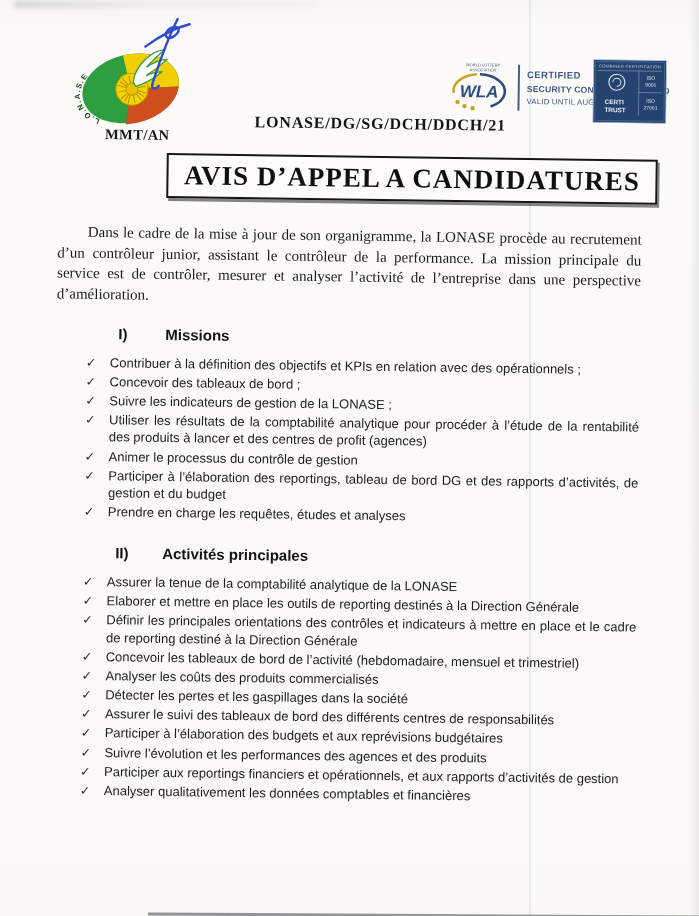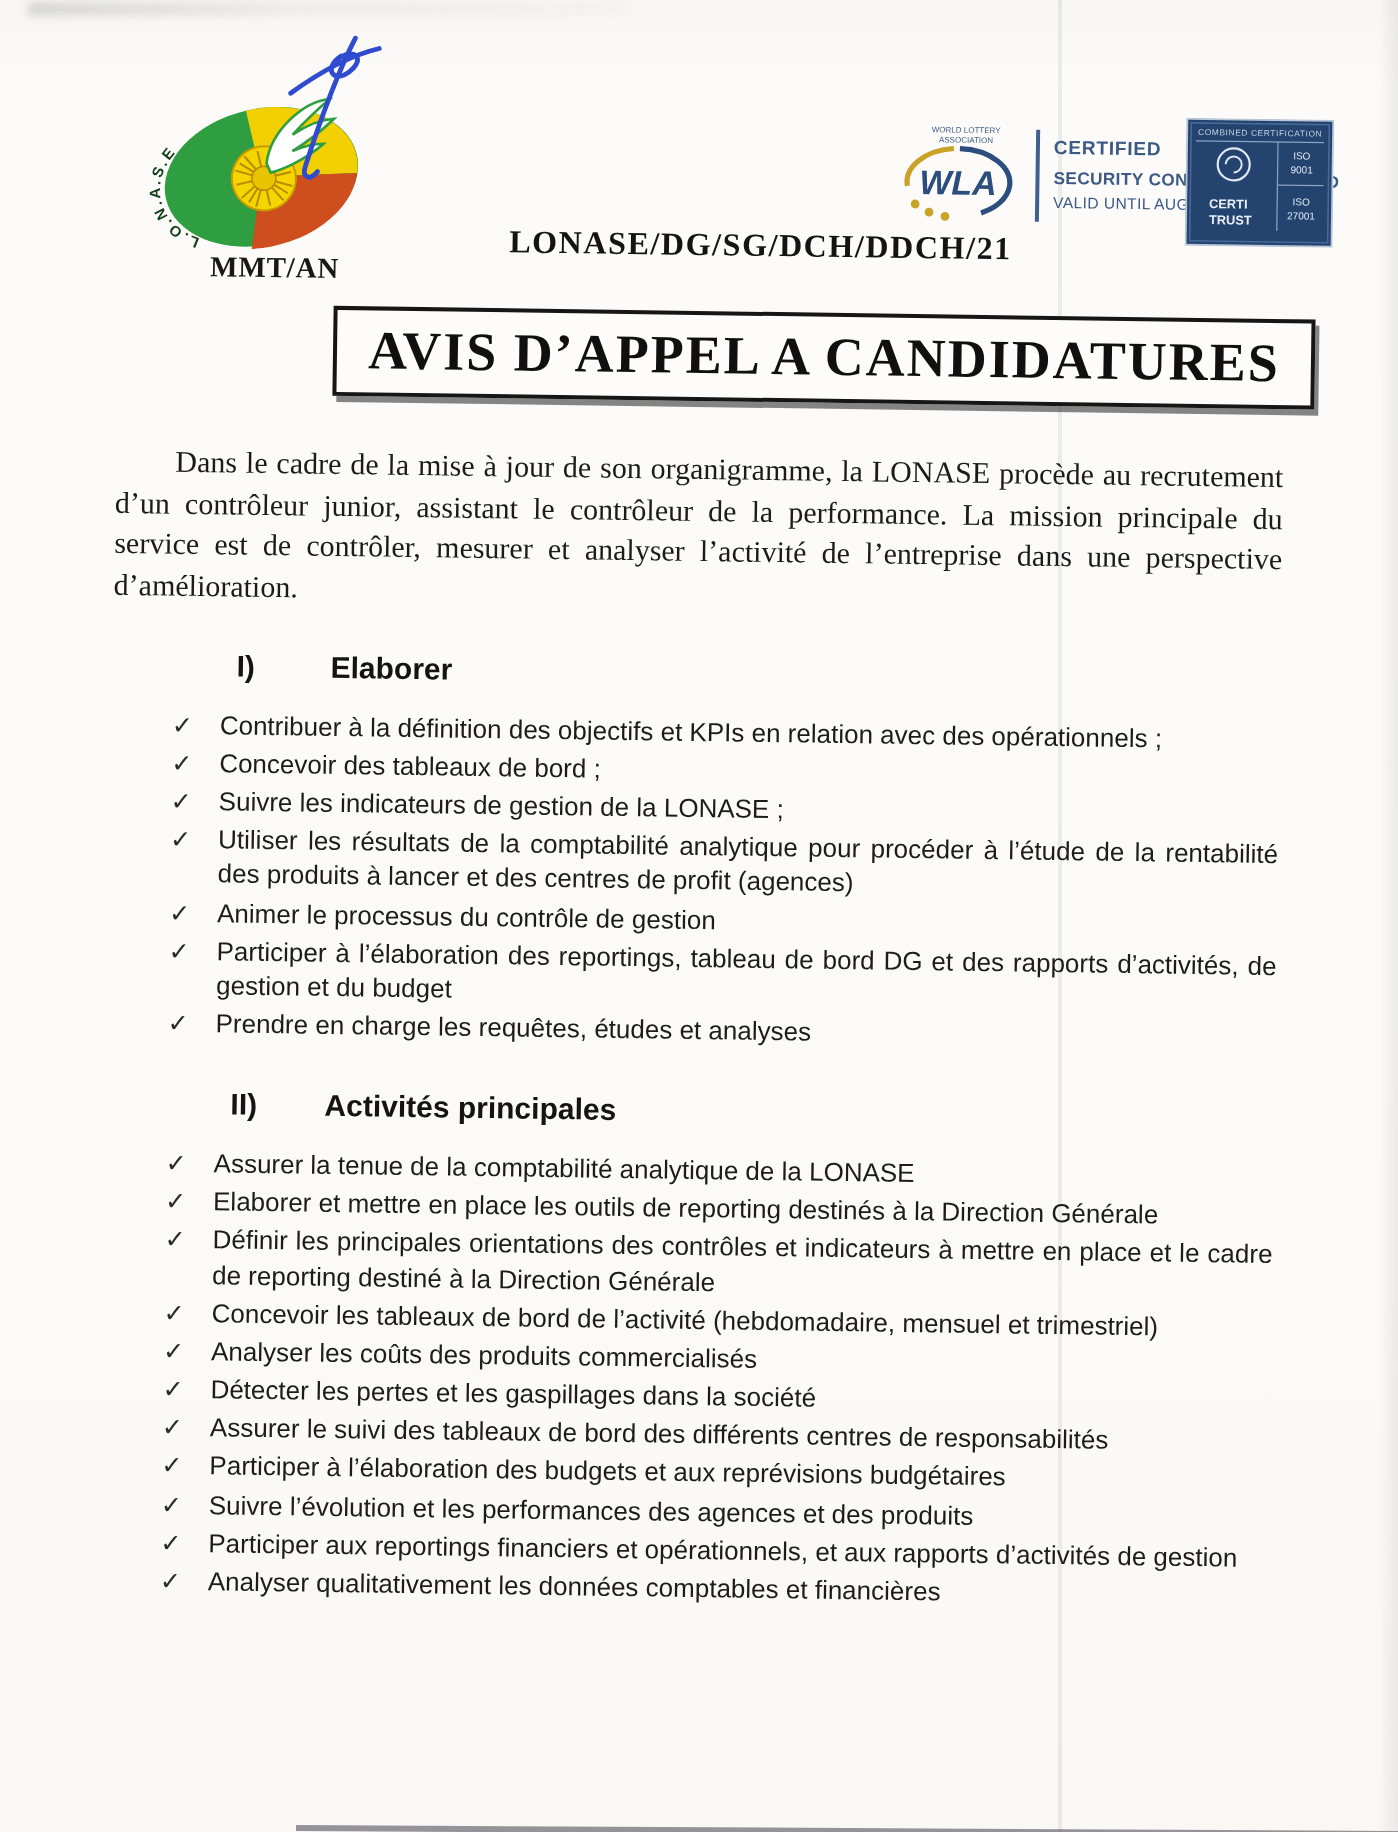--- a/index.html
+++ b/index.html
@@ -140,21 +140,21 @@
 
     <div class="titlebox">
       <span>AVIS D’APPEL A CANDIDATURES</span>
     </div>
 
     <div class="body">
       <p class="intro">Dans le cadre de la mise à jour de son organigramme, la LONASE procède au recrutement d’un contrôleur junior, assistant le contrôleur de la performance. La mission principale du service est de contrôler, mesurer et analyser l’activité de l’entreprise dans une perspective d’amélioration.</p>
 
       <div class="sec">
         <span class="num">I)</span>
-        <span>Elaborer</span>
+        <span>Missions</span>
       </div>
 
       <div class="list">
         <div class="item">
             <span class="check">✓</span>
             <span class="txt">Contribuer à la définition des objectifs et KPIs en relation avec des opérationnels ;</span>
           </div>
         <div class="item">
             <span class="check">✓</span>
             <span class="txt">Concevoir des tableaux de bord ;</span>

